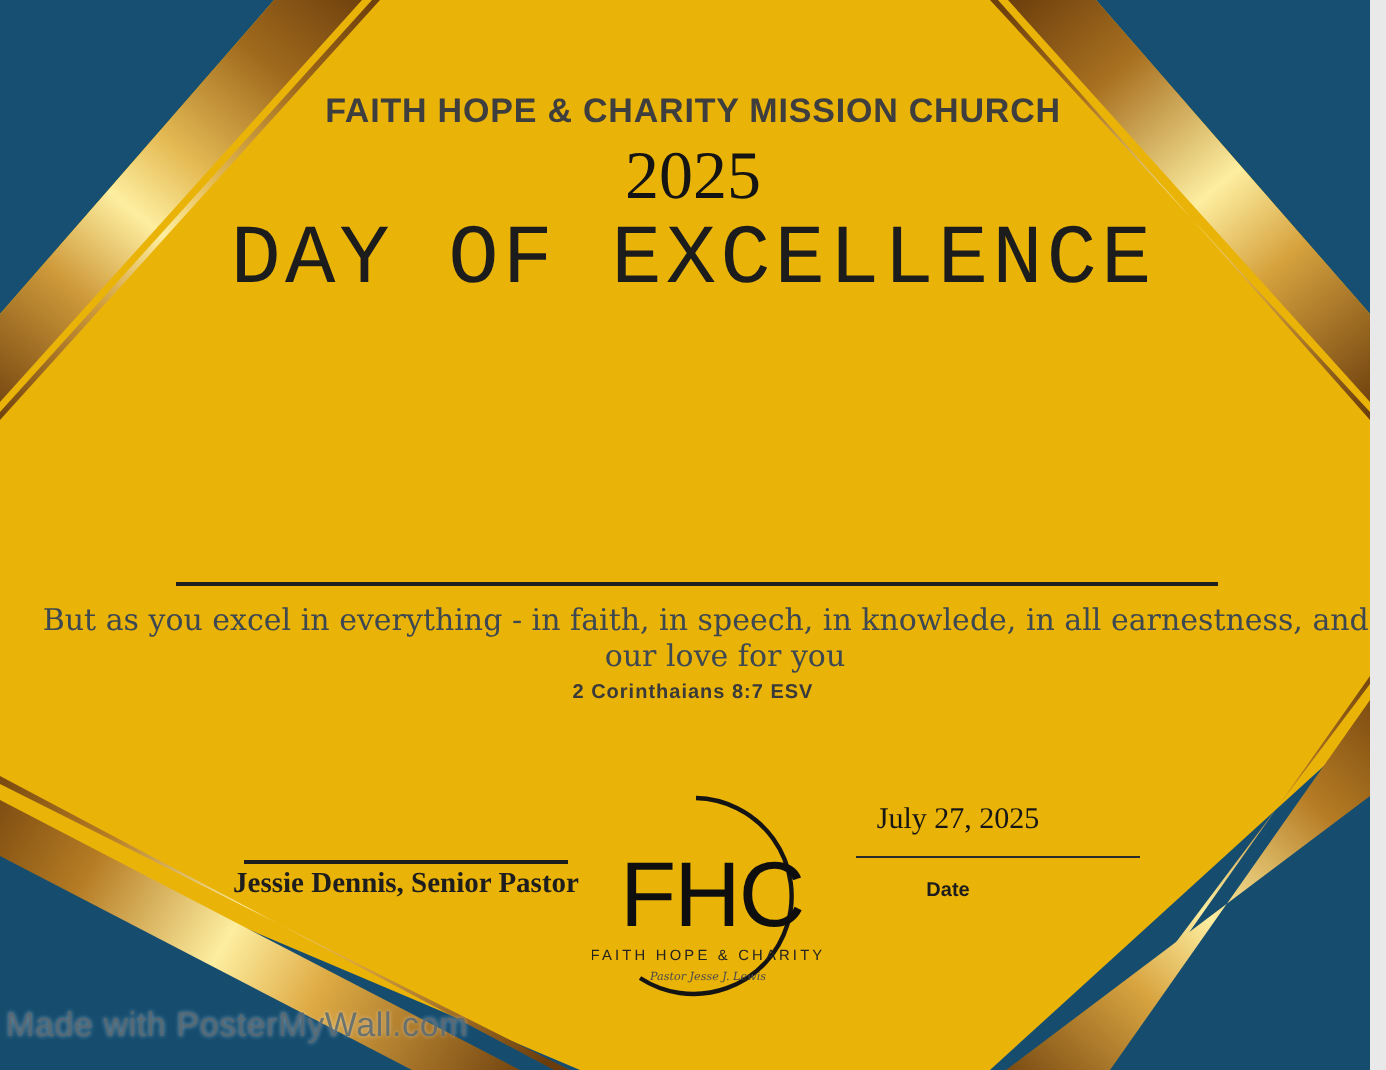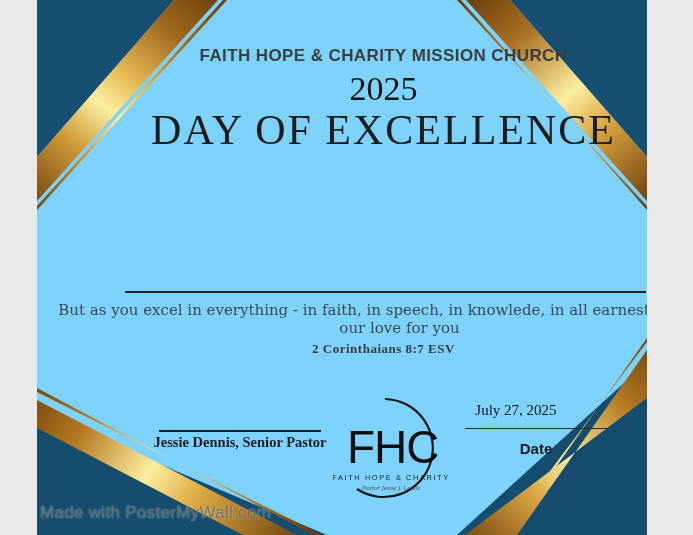--- a/index.html
+++ b/index.html
@@ -1,43 +1,43 @@
 <!DOCTYPE html>
 <html><head>
 <meta charset="utf-8">
 <style>
   html,body{margin:0;padding:0;background:#e9e9e9;}
-  #page{position:relative;width:610px;height:535px;background:#7dd3fc;overflow:hidden;
-        font-family:"Liberation Sans",sans-serif;margin-left:37px;}
+  #page{position:relative;width:685px;height:535px;background:#eab308;overflow:hidden;
+        font-family:"Liberation Sans",sans-serif;}
   .abs{position:absolute;}
   .center{left:0;width:693px;text-align:center;}
 
   .church-name{top:46px;font-size:17px;font-weight:bold;letter-spacing:.4px;color:#3e3e3e;}
   .year{top:70px;font-family:"Liberation Serif",serif;font-size:34px;color:#141414;}
-  .main-title{top:106px;font-family:Liberation Serif, serif;font-size:42px;
+  .main-title{top:106px;font-family:Liberation Mono, monospace;font-size:42px;
               letter-spacing:2px;color:#1c1c1c;}
   .presented{top:192px;font-size:12.5px;font-weight:bold;letter-spacing:.6px;color:#3c3c3c;}
 
   .name-line{top:291px;left:88px;width:521px;border-top:2px solid #1f1f1f;}
 
   .quote{font-family:"DejaVu Serif",serif;color:#3d4851;font-size:15px;padding-left:16px;}
   .quote1{top:301px;}
   .quote2{top:321px;}
-  .scripture{top:341px;font-family:Liberation Serif, serif;font-weight:bold;
-             font-size:13px;letter-spacing:.5px;color:#3a3a3a;}
+  .scripture{top:341px;font-family:Liberation Sans, sans-serif;font-weight:bold;
+             font-size:10px;letter-spacing:.5px;color:#3a3a3a;}
 
   .sig-line{top:430px;left:122px;width:162px;border-top:2px solid #1d1d1d;}
   .sig-name{top:434px;left:93px;width:220px;text-align:center;
             font-family:"Liberation Serif",serif;font-weight:bold;font-size:14.5px;color:#1e1e1e;}
 
   .date-value{top:402px;left:408px;width:142px;text-align:center;
               font-family:"Liberation Serif",serif;font-size:15px;color:#161616;}
   .date-line{top:428px;left:428px;width:142px;border-top:1.8px solid #2a2a2a;}
-  .date-label{top:440px;left:428px;width:142px;text-align:center;
-              font-weight:bold;font-size:15px;color:#1c1c1c;}
+  .date-label{top:440px;left:403px;width:142px;text-align:center;
+              font-weight:bold;font-size:10px;color:#1c1c1c;}
 
   .logo-box{top:396px;left:296px;width:120px;height:112px;}
 
   .watermark{top:503px;left:3px;font-size:17px;color:rgba(88,104,114,.85);
              text-shadow:0 0 2px rgba(255,255,255,.45);letter-spacing:.3px;}
 
   .corner{pointer-events:none;}
   .corner.tl{top:0;left:0;}
   .corner.tr{top:0;right:0;}
   .corner.bl{bottom:0;left:0;}

